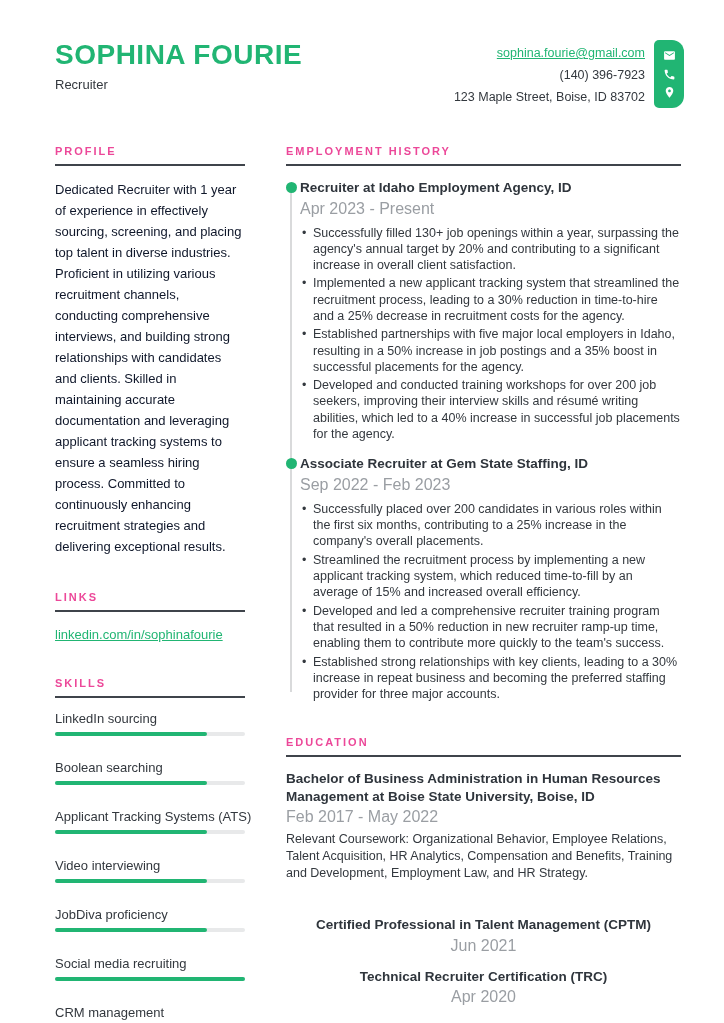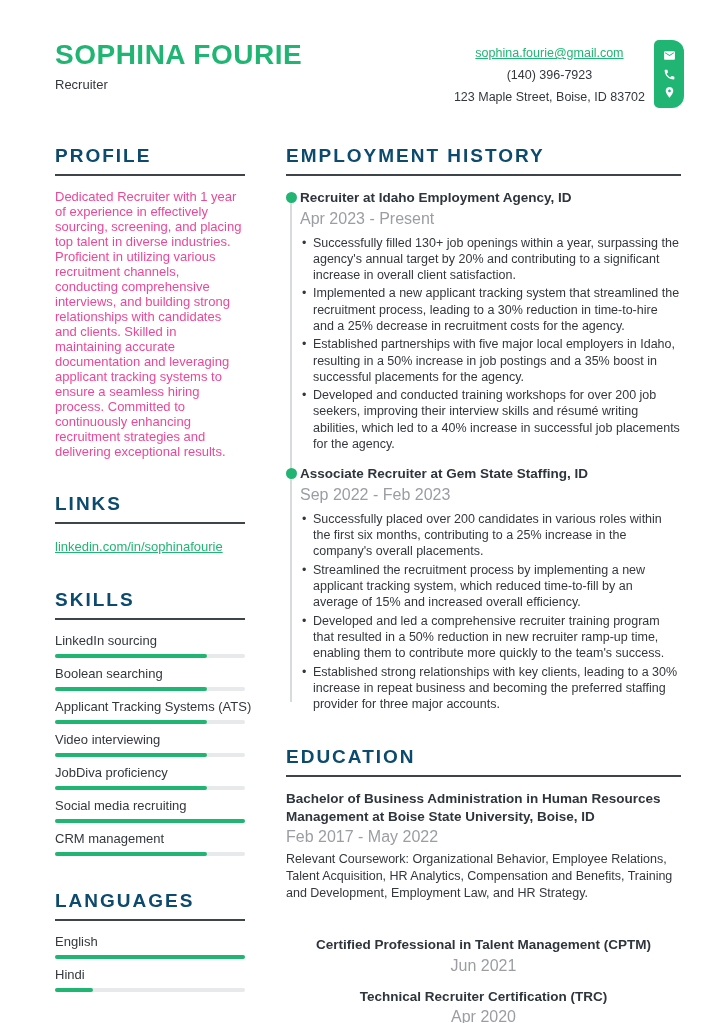--- a/index.html
+++ b/index.html
@@ -10,42 +10,42 @@
     color:#33383e;
   }
   .page { width:724px; height:996px; background:#fff; }
 
   
   .header { display:flex; justify-content:space-between; align-items:flex-start;
             padding:40px 40px 0 55px; }
   .name { color:#21b573; font-size:28px; font-weight:700; letter-spacing:.5px; line-height:1.1; }
   .job-title { font-size:13px; color:#33383e; margin-top:6px; }
   .header-right { display:flex; align-items:flex-start; }
-  .contact-list { text-align:center; font-size:12.5px; line-height:22px; margin-right:9px; padding-top:2px; color:#33383e; }
+  .contact-list { text-align:right; font-size:12.5px; line-height:22px; margin-right:9px; padding-top:2px; color:#33383e; }
   .contact-list a { color:#21b573; text-decoration:underline; cursor:pointer; }
   .icon-bar { width:30px; height:68px; background:#21b573; border-radius:5px 12px 12px 5px;
               display:flex; flex-direction:column; align-items:center; justify-content:space-between;
               padding:9px 0; }
   .icon-bar svg { width:13px; height:13px; fill:#ffffff; display:block; }
 
   
   .columns { display:flex; padding:0 43px 0 55px; margin-top:37px; }
   .col-left { width:190px; flex:none; }
   .col-right { flex:1; margin-left:41px; }
 
   .sec { margin-bottom:34px; }
-  .sec-h { color:#0c4a6e; font-size:19px; font-weight:700; letter-spacing:2px;
+  .sec-h { color:#ec4899; font-size:11px; font-weight:700; letter-spacing:2px;
            padding-bottom:7px; border-bottom:2px solid #3f444b; }
   .sec-body { margin-top:13px; }
 
   
-  .profile-text { font-size:13px; line-height:15px; color:#ec4899; }
+  .profile-text { font-size:13px; line-height:21px; color:#0f172a; }
   .link-item a { color:#21b573; font-size:13px; text-decoration:underline; cursor:pointer; }
 
-  .skill { margin-bottom:8px; }
+  .skill { margin-bottom:24px; }
   .skill-label { font-size:13px; color:#33383e; margin-bottom:6px; white-space:nowrap; }
   .bar { width:100%; height:4px; background:#e8e9ea; border-radius:2px; }
   .fill { height:4px; background:#21b573; border-radius:2px; }
 
   
   .timeline { position:relative; padding-left:14px; }
   .timeline-line { position:absolute; left:4px; top:8px; bottom:10px; width:2px; background:#d9dadb; }
   .job { position:relative; margin-bottom:13px; }
   .dot { position:absolute; left:-14px; top:3px; width:11px; height:11px; border-radius:50%;
          background:#21b573; }

